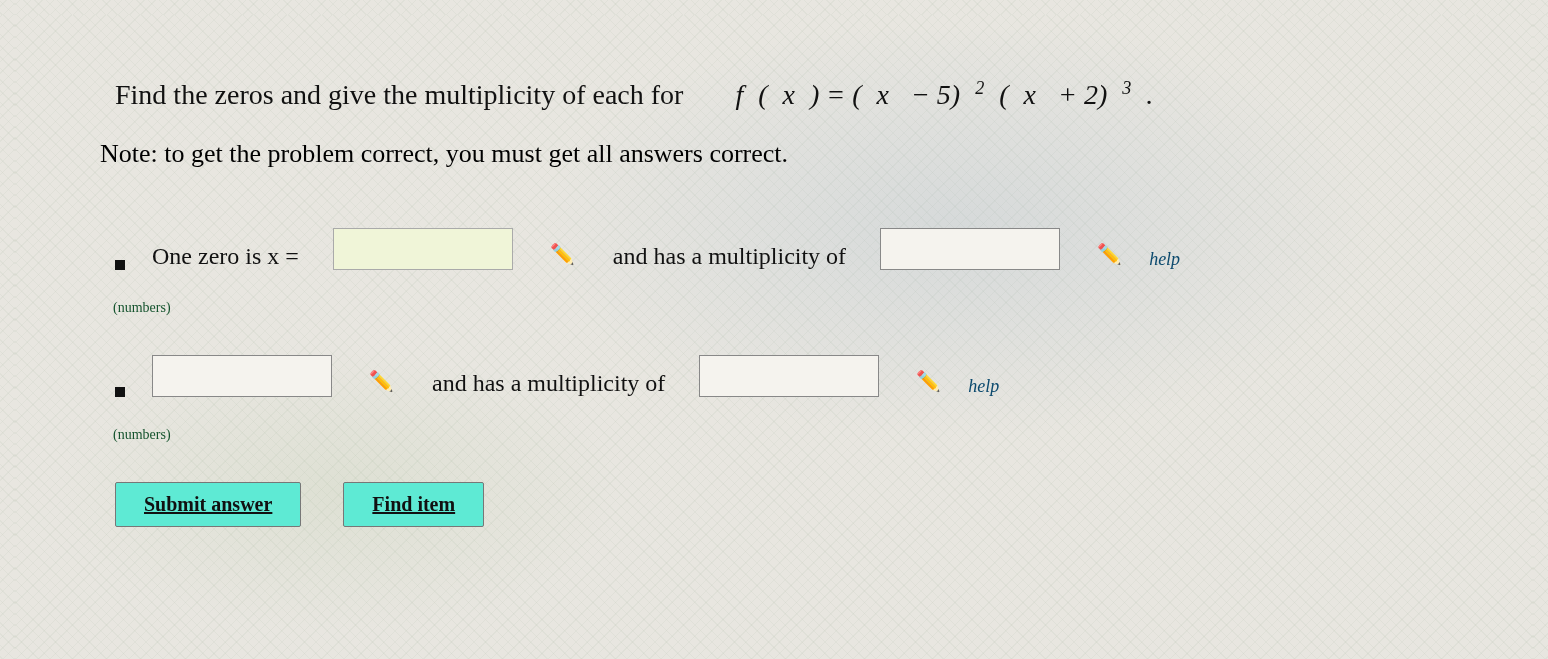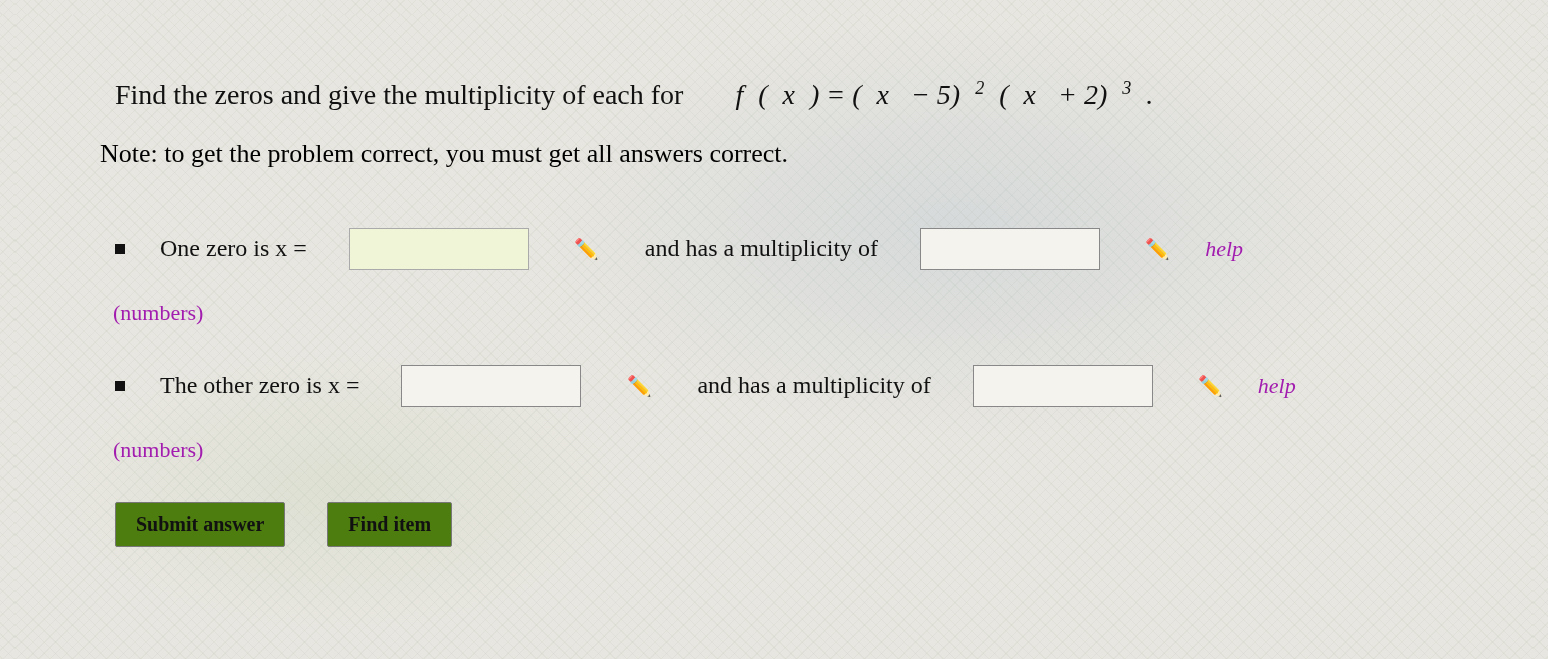--- a/index.html
+++ b/index.html
@@ -61,24 +61,24 @@
     .note-text {
       font-size: 26px;
       font-weight: normal;
       margin-bottom: 40px;
       color: #000000;
       line-height: 1.4;
     }
 
     .answer-row {
       display: flex;
-      align-items: center;
+      align-items: flex-end;
       margin-bottom: 4px;
       flex-wrap: wrap;
-      gap: 12px;
+      gap: 4px;
     }
 
     .answer-label {
       font-size: 24px;
       color: #111;
       display: flex;
       align-items: center;
       gap: 8px;
     }
 
@@ -113,51 +113,52 @@
       justify-content: center;
       width: 32px;
       height: 32px;
       cursor: pointer;
       font-size: 20px;
       color: #555;
       flex-shrink: 0;
     }
 
     .help-link {
-      font-size: 22px;
-      color: #a21caf;
+      font-size: 18px;
+      color: #0c4a6e;
       font-style: italic;
       cursor: pointer;
       text-decoration: none;
       margin-left: 4px;
     }
 
     .sub-label {
-      font-size: 22px;
-      color: #a21caf;
+      font-size: 14px;
+      color: #14532d;
       margin-left: 28px;
       margin-bottom: 24px;
     }
 
     .buttons-row {
       display: flex;
       gap: 12px;
       margin-top: 20px;
     }
 
     .btn {
       border: 1.5px solid #777;
-      background: #4d7c0f;
-      padding: 10px 20px;
+      background: #5eead4;
+      padding: 10px 28px;
       font-size: 20px;
       font-family: 'Times New Roman', Times, serif;
       cursor: pointer;
       font-weight: bold;
       color: #111;
       border-radius: 2px;
+      text-decoration: underline;
     }
 
     sup {
       font-size: 0.65em;
     }
 
     .math {
       font-style: italic;
     }
   </style>
@@ -179,21 +180,20 @@
     <span class="pencil-icon">✏️</span>
     <span class="answer-label">and has a multiplicity of</span>
     <input class="answer-input" type="text" value="" style="">
     <span class="pencil-icon">✏️</span>
     <a class="help-link">help</a>
   </div>
   <div class="sub-label">(numbers)</div>
 
   <div class="answer-row">
     <span class="bullet"></span>
-    <span class="answer-label">The other zero is x =</span>
     <input class="answer-input" type="text" value="" style="">
     <span class="pencil-icon">✏️</span>
     <span class="answer-label">and has a multiplicity of</span>
     <input class="answer-input" type="text" value="" style="">
     <span class="pencil-icon">✏️</span>
     <a class="help-link">help</a>
   </div>
   <div class="sub-label">(numbers)</div>
 
   <div class="buttons-row">

